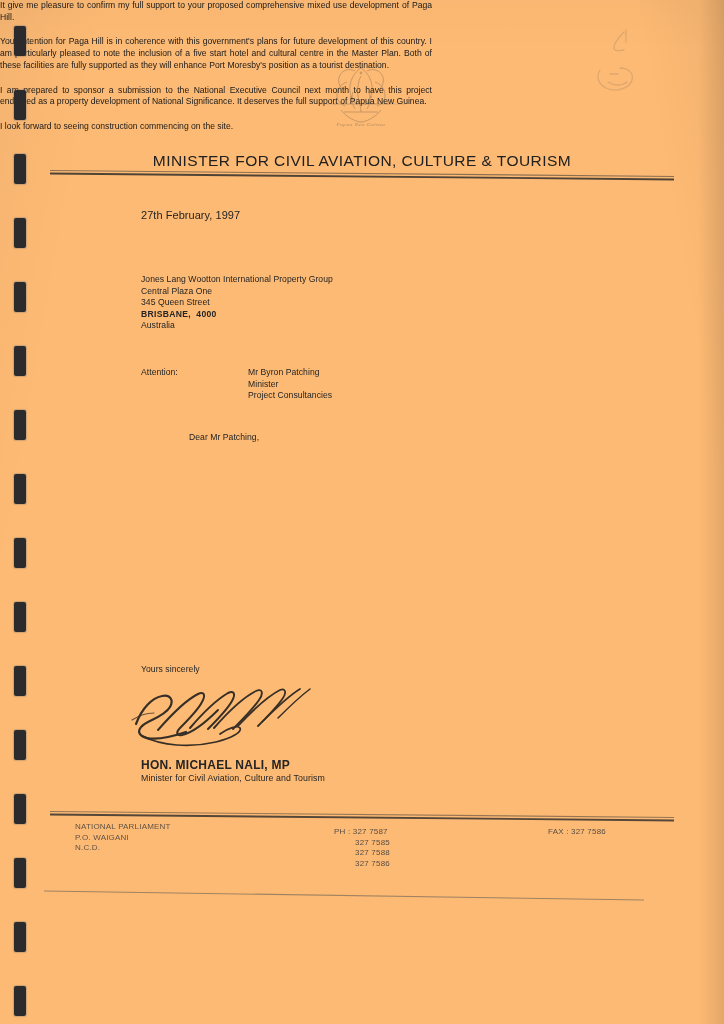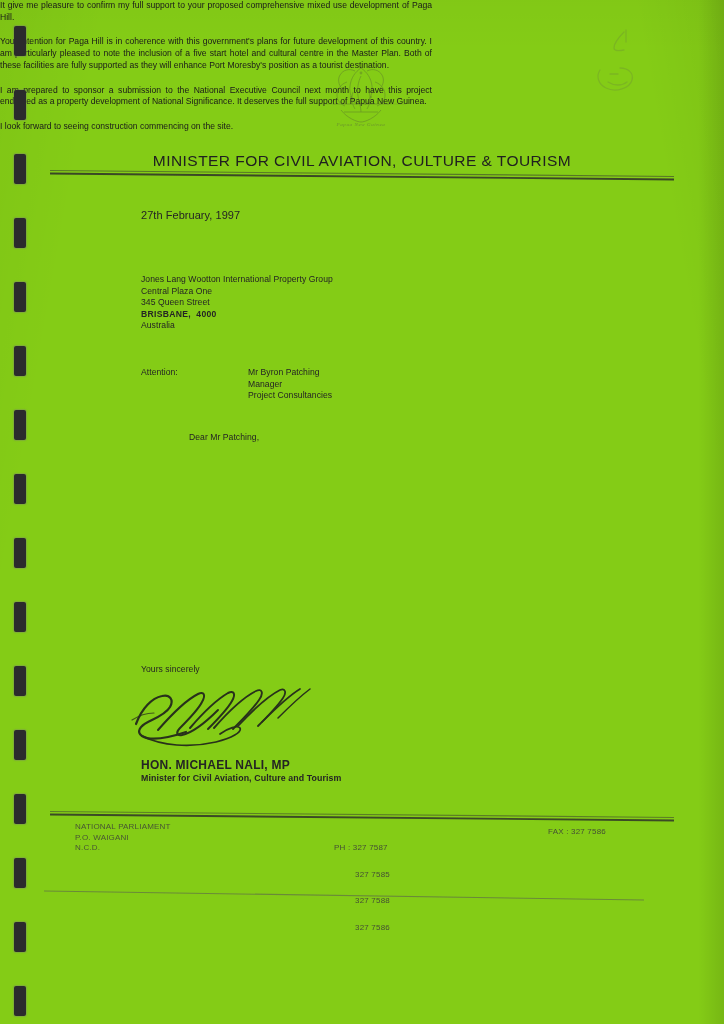--- a/index.html
+++ b/index.html
@@ -9,21 +9,21 @@
     background: #ffffff;
   }
   body {
     font-family: "Liberation Sans", sans-serif;
     color: #1a1a1a;
   }
   #page {
     position: relative;
     width: 724px;
     height: 1024px;
-    background: #84cc16;
+    background: #fdba74;
     overflow: hidden;
   }
   
   #paper-texture {
     position: absolute;
     inset: 0;
     background:
       linear-gradient(100deg, rgba(0,0,0,0.035) 0%, rgba(0,0,0,0) 12%),
       linear-gradient(260deg, rgba(0,0,0,0.05) 0%, rgba(0,0,0,0) 10%),
       linear-gradient(180deg, rgba(0,0,0,0.02) 0%, rgba(0,0,0,0) 5%);
@@ -128,21 +128,21 @@
 
   #signer-block { left: 141px; top: 760px; }
   #signer-block .signer-name {
     display: block;
     font-weight: bold;
     font-size: 12px;
     letter-spacing: 0.25px;
   }
   #signer-block .signer-title {
     display: block;
-    font-weight: bold;
+    font-weight: normal;
     font-size: 8.8px;
     letter-spacing: 0.1px;
     margin-top: 1px;
   }
   
   #footer {
     position: absolute;
     left: 0;
     top: 822px;
     width: 724px;
@@ -160,21 +160,21 @@
   }
   #footer-address span { display: block; white-space: pre; }
   #footer-phones {
     position: absolute;
     left: 334px;
     top: 5px;
     line-height: 10.5px;
     letter-spacing: 0.2px;
     opacity: 0.86;
   }
-  #footer-phones span { display: block; white-space: pre; margin-top: 16px; }
+  #footer-phones span { display: block; white-space: pre; }
   #footer-phones .ph-cont { padding-left: 21px; }
   #footer-fax {
     position: absolute;
     left: 548px;
     top: 5px;
     letter-spacing: 0.2px;
     opacity: 0.86;
   }
   
   #corner-marks {
@@ -268,21 +268,21 @@
     <span class="addr-line">345 Queen Street</span>
     <span class="addr-line addr-bold">BRISBANE,  4000</span>
     <span class="addr-line">Australia</span>
   </div>
 
   <div class="block" id="attention-block">
     <div class="att-row">
       <div class="att-label">Attention:</div>
       <div class="att-values">
         <span>Mr Byron Patching</span>
-        <span>Manager</span>
+        <span>Minister</span>
         <span>Project Consultancies</span>
       </div>
     </div>
   </div>
 
   <div class="block" id="salutation">Dear Mr Patching,</div>
 
   <div id="letter-body">
     <p>It give me pleasure to confirm my full support to your proposed comprehensive mixed use development of Paga Hill.</p>
     <p>Your intention for Paga Hill is in coherence with this government's plans for future development of this country. I am particularly pleased to note the inclusion of a five start hotel and cultural centre in the Master Plan. Both of these facilities are fully supported as they will enhance Port Moresby's position as a tourist destination.</p>

